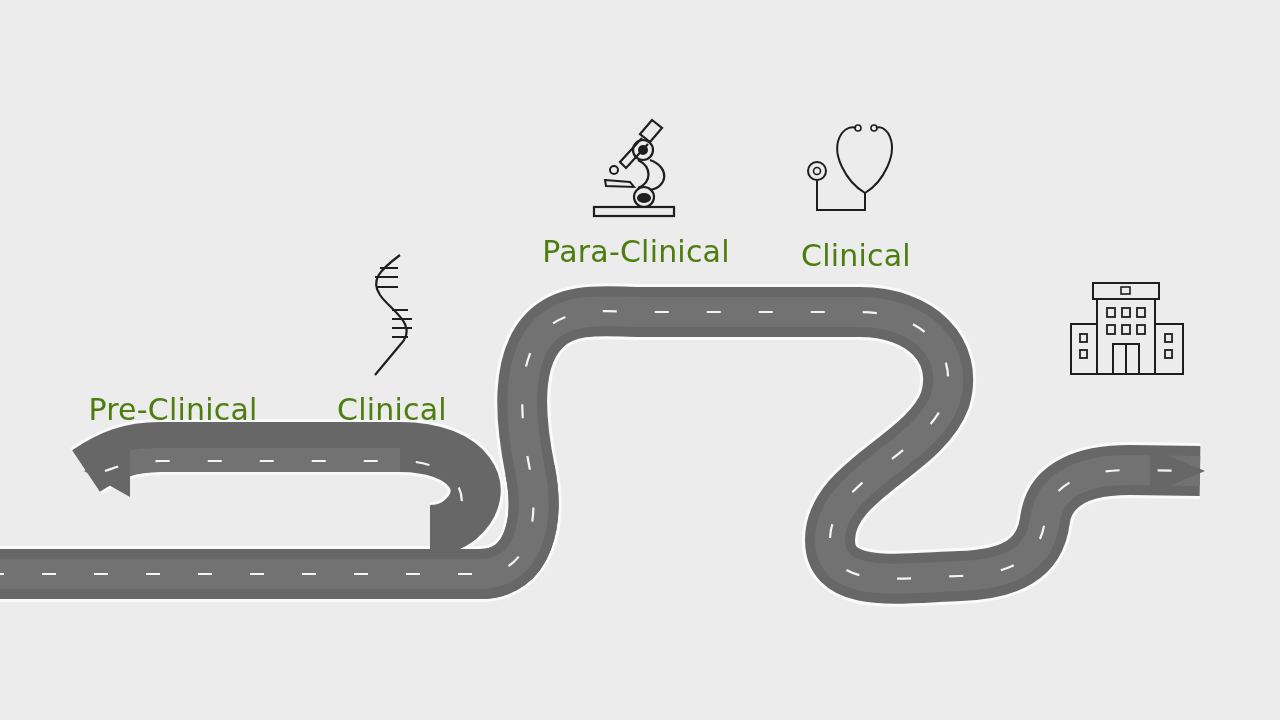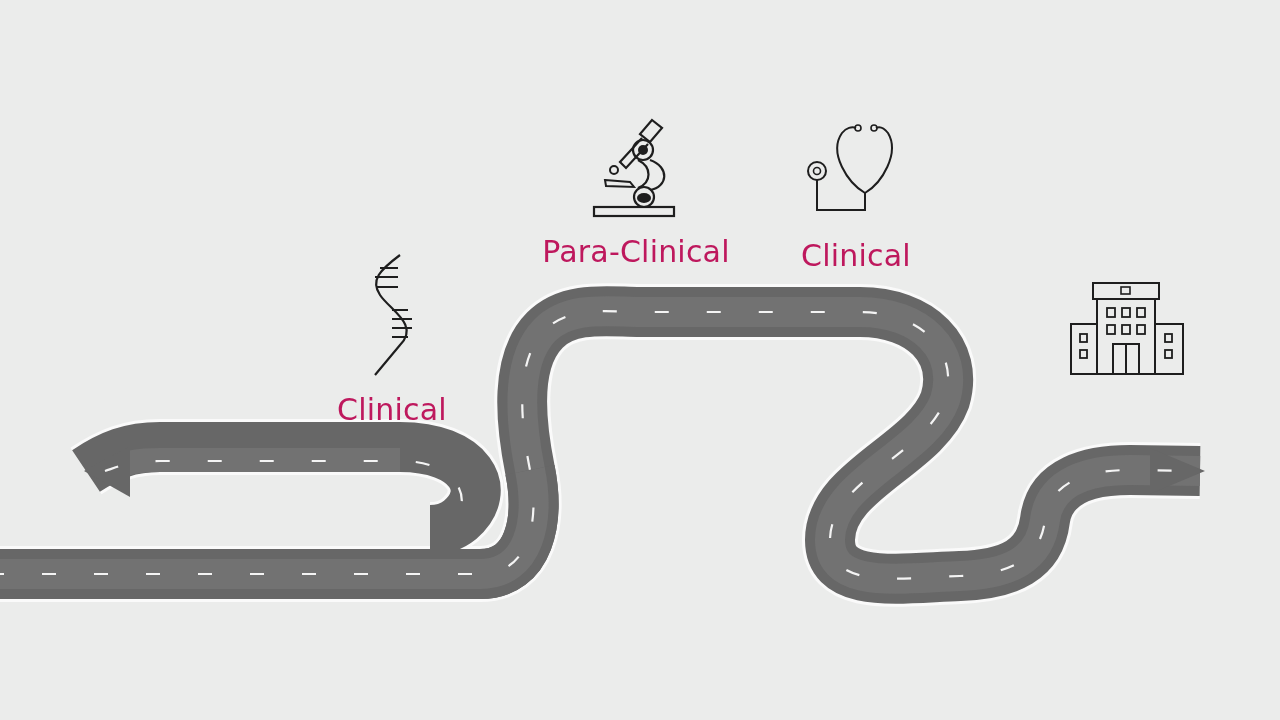--- a/index.html
+++ b/index.html
@@ -6,21 +6,21 @@
   body {
     width: 1280px; height: 720px; overflow: hidden;
     background: #ebeceb;
     font-family: "DejaVu Sans", "Liberation Sans", sans-serif;
     position: relative;
   }
   #stage { position: absolute; left: 0; top: 0; width: 1280px; height: 720px; }
   .label {
     position: absolute;
     font-size: 30px;
-    color: #be185d;
+    color: #4d7c0f;
     letter-spacing: 0.2px;
     white-space: nowrap;
     transform: translateX(-50%);
   }
   .icon { position: absolute; }
 </style>
 </head>
 <body>
 
 <div id="stage">
@@ -62,20 +62,21 @@
 
     <path d="M -10 574 L 480 574 C 530 574, 540 520, 530 470" fill="none" stroke="#676767" stroke-width="50"></path>
     <path d="M -10 574 L 480 574 C 530 574, 540 520, 530 470" fill="none" stroke="#727272" stroke-width="30"></path>
 
     <polygon points="1150,448 1205,471 1150,494" fill="#676767"></polygon>
 
     <use href="#roadpath" stroke="#f4f4f4" stroke-width="2.2" fill="none" stroke-dasharray="14 38"></use>
     <path d="M 105 471 C 120 466, 130 461, 160 461 L 400 461 C 455 461, 470 495, 458 515" fill="none" stroke="#f4f4f4" stroke-width="2.2" stroke-dasharray="14 38"></path>
   </svg>
 
+  <div class="label" style="left:173px; top:392px">Pre-Clinical</div>
 
   <svg class="icon" style="left:360px; top:250px" width="60" height="130" viewBox="0 0 60 130">
     <path d="M 40 5 C 20 20, 10 30, 20 45 C 30 60, 60 75, 40 95 L 15 125" fill="none" stroke="#1e1e1e" stroke-width="2.2"></path>
     <line x1="20" y1="18" x2="38" y2="18" stroke="#1e1e1e" stroke-width="2"></line>
     <line x1="15" y1="27" x2="38" y2="27" stroke="#1e1e1e" stroke-width="2"></line>
     <line x1="16" y1="37" x2="38" y2="37" stroke="#1e1e1e" stroke-width="2"></line>
     <line x1="32" y1="60" x2="48" y2="60" stroke="#1e1e1e" stroke-width="2"></line>
     <line x1="32" y1="69" x2="52" y2="69" stroke="#1e1e1e" stroke-width="2"></line>
     <line x1="32" y1="78" x2="52" y2="78" stroke="#1e1e1e" stroke-width="2"></line>
     <line x1="32" y1="87" x2="48" y2="87" stroke="#1e1e1e" stroke-width="2"></line>

